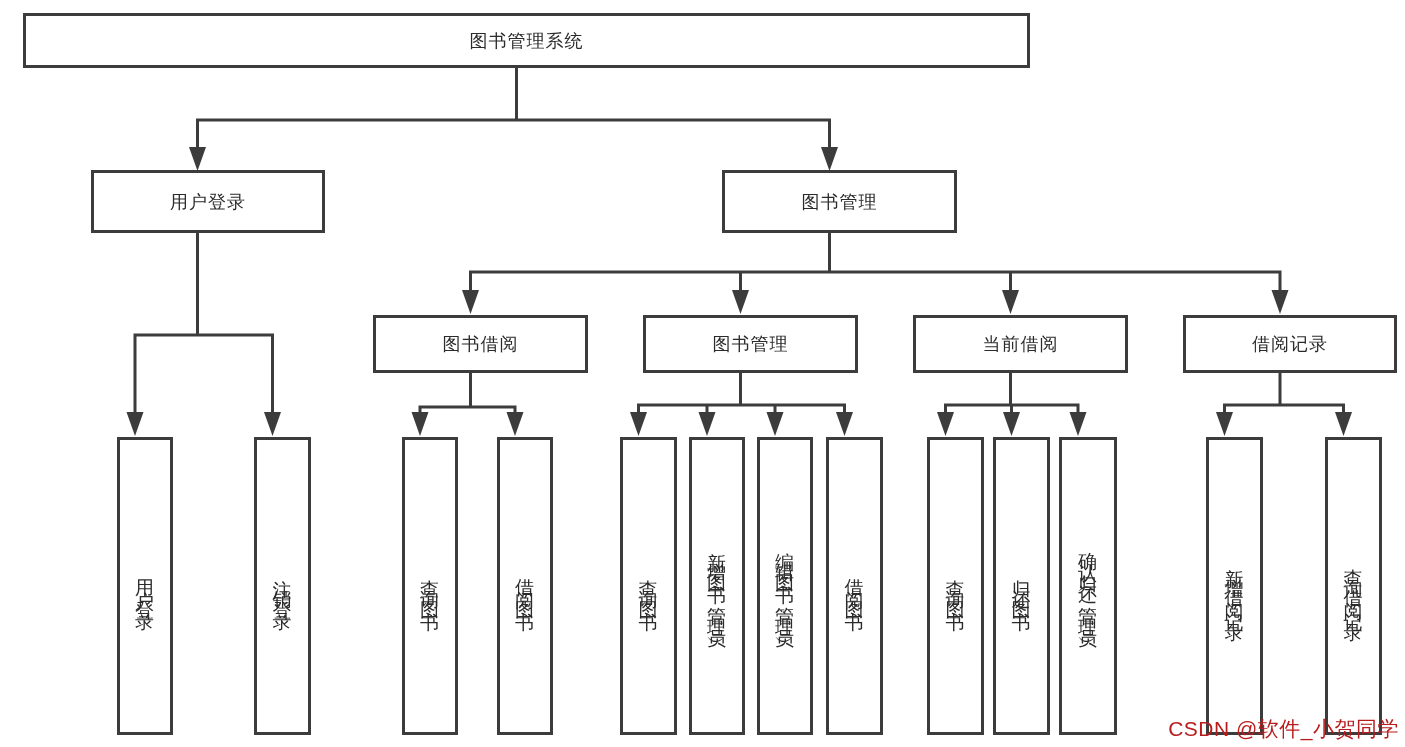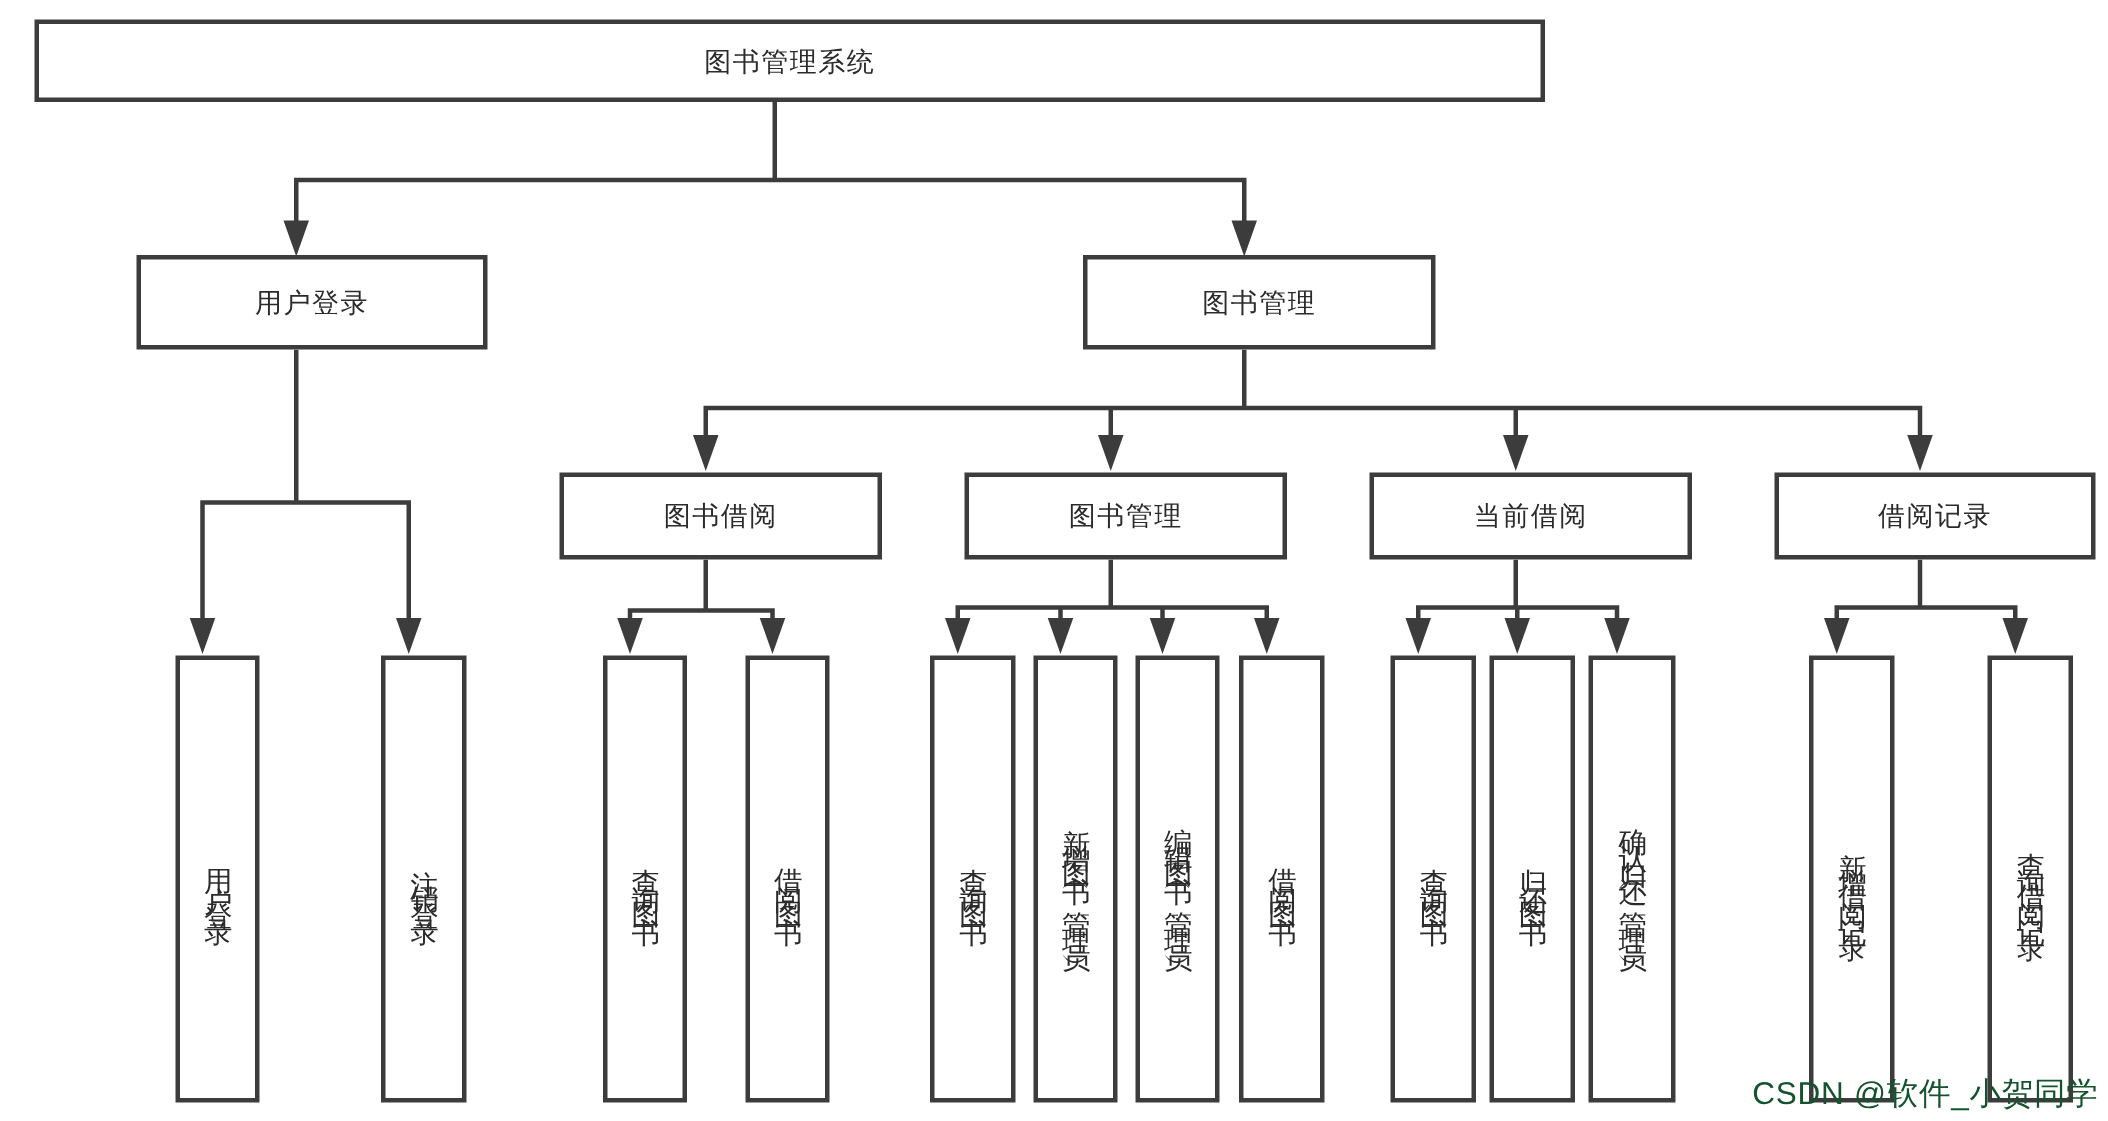--- a/index.html
+++ b/index.html
@@ -38,21 +38,21 @@
     font-size: 19px;
     letter-spacing: 11px;
     line-height: 1;
     white-space: nowrap;
   }
   .watermark {
     position: absolute;
     right: 6px;
     bottom: 4px;
     font-size: 21px;
-    color: #14532d;
+    color: #b91c1c;
     z-index: 5;
     letter-spacing: 0.5px;
     white-space: nowrap;
     text-align: center;
   }
 </style>
 </head>
 <body>
 
 <div class="canvas">

